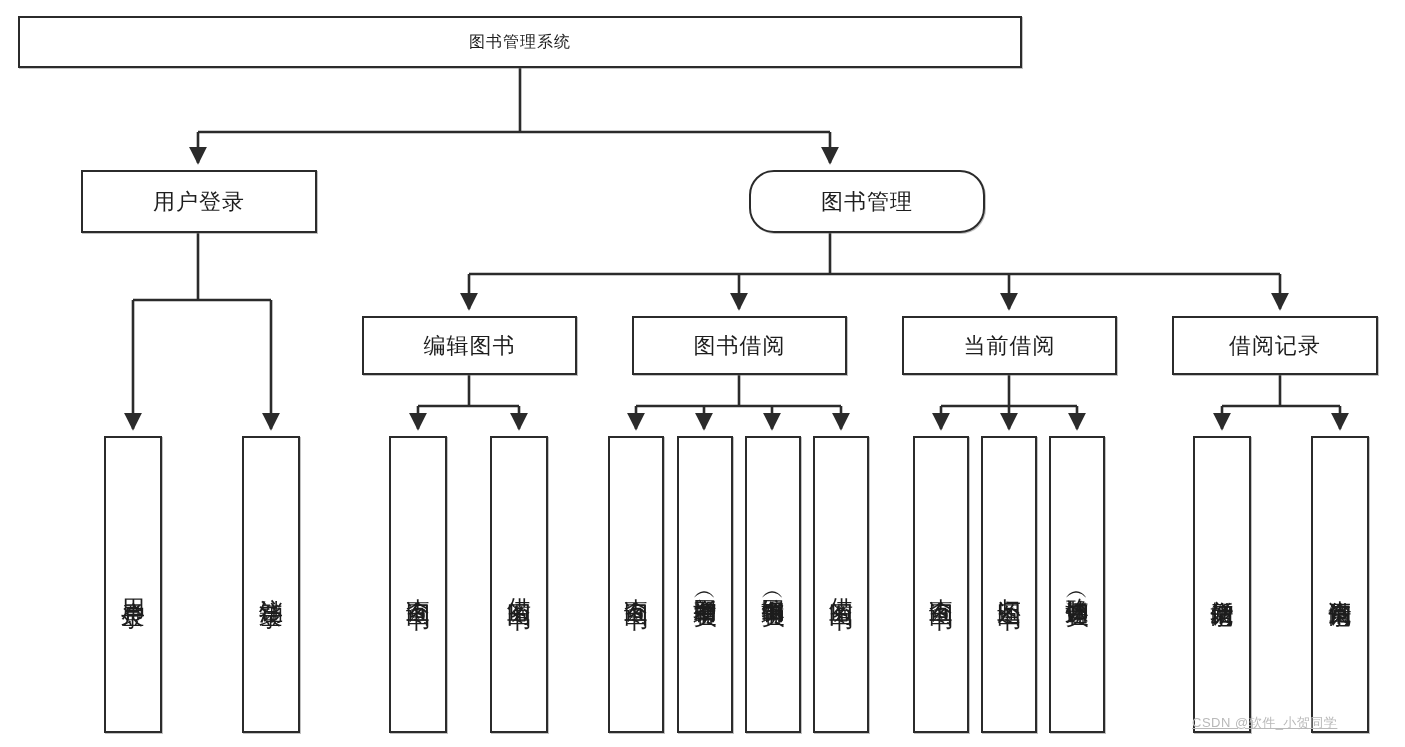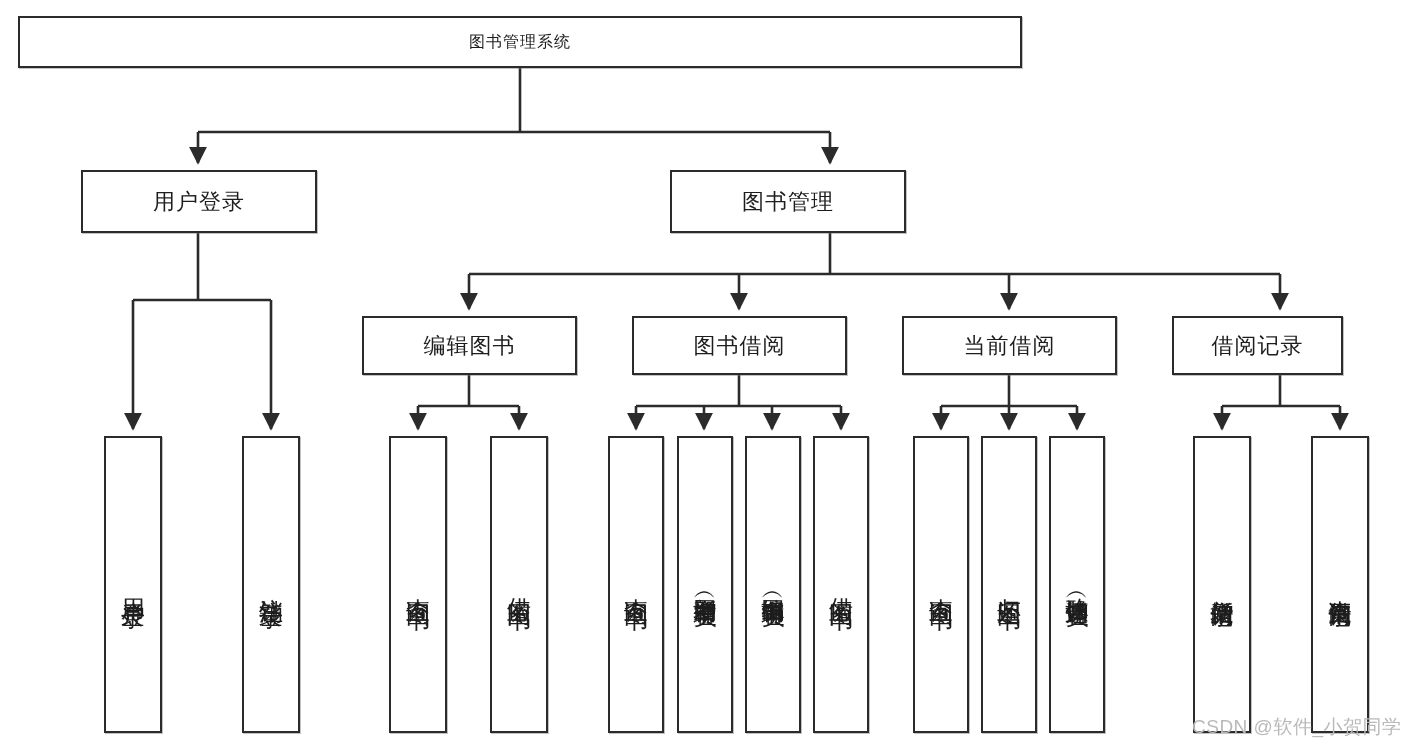--- a/index.html
+++ b/index.html
@@ -65,24 +65,25 @@
     letter-spacing: 3px;
     max-height: 100%;
   }
   .node.vert.tall .label {
     font-size: 23px;
     letter-spacing: 1px;
   }
   .watermark {
     position: absolute;
     color: #b9b9b9;
-    font-size: 19px;
+    font-size: 13px;
     letter-spacing: 0.5px;
     white-space: nowrap;
     user-select: none;
+    text-decoration: underline;
   }
 </style>
 </head>
 <body>
 
 <div id="canvas">
 
   <svg class="wires" viewBox="0 0 1405 747" xmlns="http://www.w3.org/2000/svg">
     <defs>
       <marker id="arrow" viewBox="0 0 10 10" refX="9" refY="5" markerWidth="7" markerHeight="7" orient="auto-start-reverse">
@@ -133,34 +134,34 @@
     </g>
   </svg>
 
   <div class="node horiz root" style="left:18px; top:16px; width:1004px; height:52px;">
     <span class="label">图书管理系统</span>
   </div>
 
   <div class="node horiz" style="left:81px; top:170px; width:236px; height:63px;">
     <span class="label">用户登录</span>
   </div>
-  <div class="node horiz" style="left:670px; top:170px; width:236px; height:63px;">
+  <div class="node horiz" style="left:749px; top:170px; width:236px; height:63px;border-radius:25px;">
     <span class="label">图书管理</span>
   </div>
 
   <div class="node horiz" style="left:362px; top:316px; width:215px; height:59px;">
     <span class="label">编辑图书</span>
   </div>
   <div class="node horiz" style="left:902px; top:316px; width:215px; height:59px;">
     <span class="label">当前借阅</span>
   </div>
   <div class="node horiz" style="left:632px; top:316px; width:215px; height:59px;">
     <span class="label">图书借阅</span>
   </div>
-  <div class="node horiz" style="left:1172px; top:316px; width:171px; height:59px;">
+  <div class="node horiz" style="left:1172px; top:316px; width:206px; height:59px;">
     <span class="label">借阅记录</span>
   </div>
 
   <div class="node vert" style="left:104px; top:436px; width:58px; height:297px;">
     <span class="label">用户登录</span>
   </div>
   <div class="node vert" style="left:242px; top:436px; width:58px; height:297px;">
     <span class="label">注销登录</span>
   </div>
 

